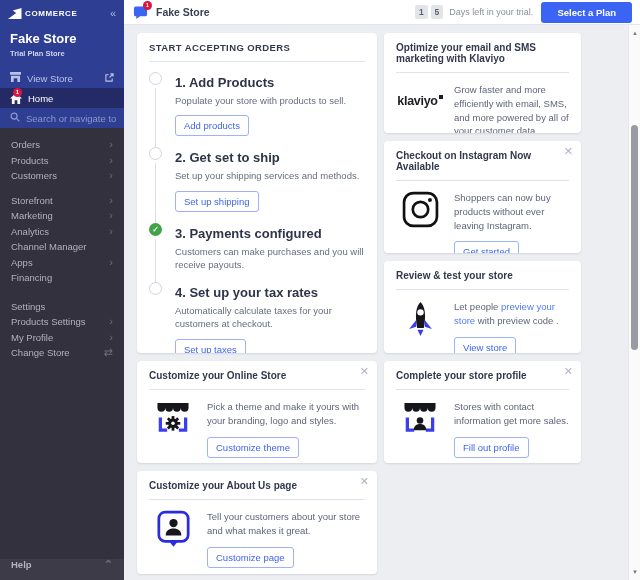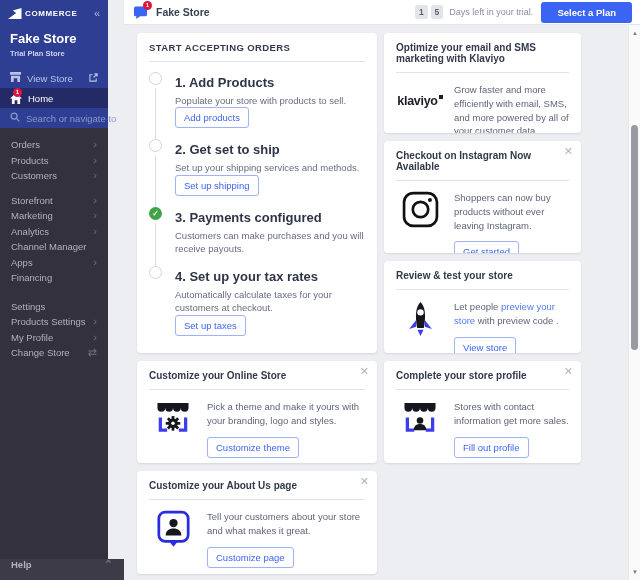--- a/index.html
+++ b/index.html
@@ -4,21 +4,21 @@
 <style>
   :root{
     --accent-blue:#3C64F4; --sidebar-blue:#2E3E92; --sidebar-blue-dark:#232A66;
     --sidebar-dark:#34313F; --badge-red:#DB1641; --success-green:#41A347;
   }
   *{box-sizing:border-box; margin:0; padding:0;}
   html,body{width:640px;height:580px;overflow:hidden;}
   body{font-family:"Liberation Sans",sans-serif;background:#ECEEF1;position:relative;font-size:10px;color:#33384A;}
 
   
-  .sidebar{position:absolute;left:0;top:0;width:108px;height:580px;background:var(--sidebar-dark);}
+  .sidebar{position:absolute;left:0;top:0;width:124px;height:580px;background:var(--sidebar-dark);}
   .sb-top{background:var(--sidebar-blue);padding-top:5px;}
   .logo-row{display:flex;align-items:center;padding:2px 8px 6px 8px;}
   .logo-mark{margin-right:3px;display:flex;}
   .logo-text{color:#fff;font-weight:bold;font-size:8px;letter-spacing:.6px;flex:1;}
   .collapse{color:#aebbe8;font-size:11px;cursor:pointer;}
   .store-block{padding:6px 10px 10px 10px;}
   .store-name{color:#fff;font-weight:bold;font-size:13px;}
   .store-plan{color:#cdd5f0;font-size:7.5px;margin-top:3px;font-weight:bold;}
   .sb-row{display:flex;align-items:center;height:20px;padding:0 10px;color:#b9c3e8;font-size:9.5px;gap:6px;cursor:pointer;}
   .sb-row .grow{flex:1;}
@@ -71,21 +71,21 @@
   .klaviyo-flag{display:inline-block;width:4px;height:4px;background:#1C1C24;margin-left:1px;margin-bottom:6px;}
 
   
   .step{display:flex;position:relative;padding-bottom:11px;}
   .rail{width:26px;flex:none;position:relative;}
   .step:not(:last-child) .rail::after{content:"";position:absolute;left:6px;top:16px;bottom:-13px;width:1px;background:#D9DDE6;}
   .dot{width:13px;height:13px;border-radius:50%;border:1.5px solid #CFD4E0;background:#fff;}
   .dot.done{border:none;background:var(--success-green);color:#fff;font-size:8px;display:flex;align-items:center;justify-content:center;font-weight:bold;}
   .step-title{font-size:13px;font-weight:bold;color:#2F3548;margin-top:3px;}
   .step-desc{font-size:9.5px;color:#676D80;line-height:1.4;margin-top:4px;}
-  .step .btn{}
+  .step .btn{margin-top:8px;}
 
   
   .scrollbar{position:absolute;right:0;top:25px;bottom:0;width:12px;background:#FAFAFA;border-left:1px solid #E8E8E8;}
   .sb-arrow{position:absolute;left:0;width:12px;height:12px;display:flex;align-items:center;justify-content:center;
     color:#7A7A7A;font-size:6px;cursor:pointer;}
   .sb-arrow.up{top:2px;} .sb-arrow.down{bottom:2px;}
   .sb-thumb{position:absolute;left:2px;width:7px;top:100px;height:225px;background:#9A9AA2;border-radius:4px;cursor:pointer;}
 </style>
 </head>
 <body>

